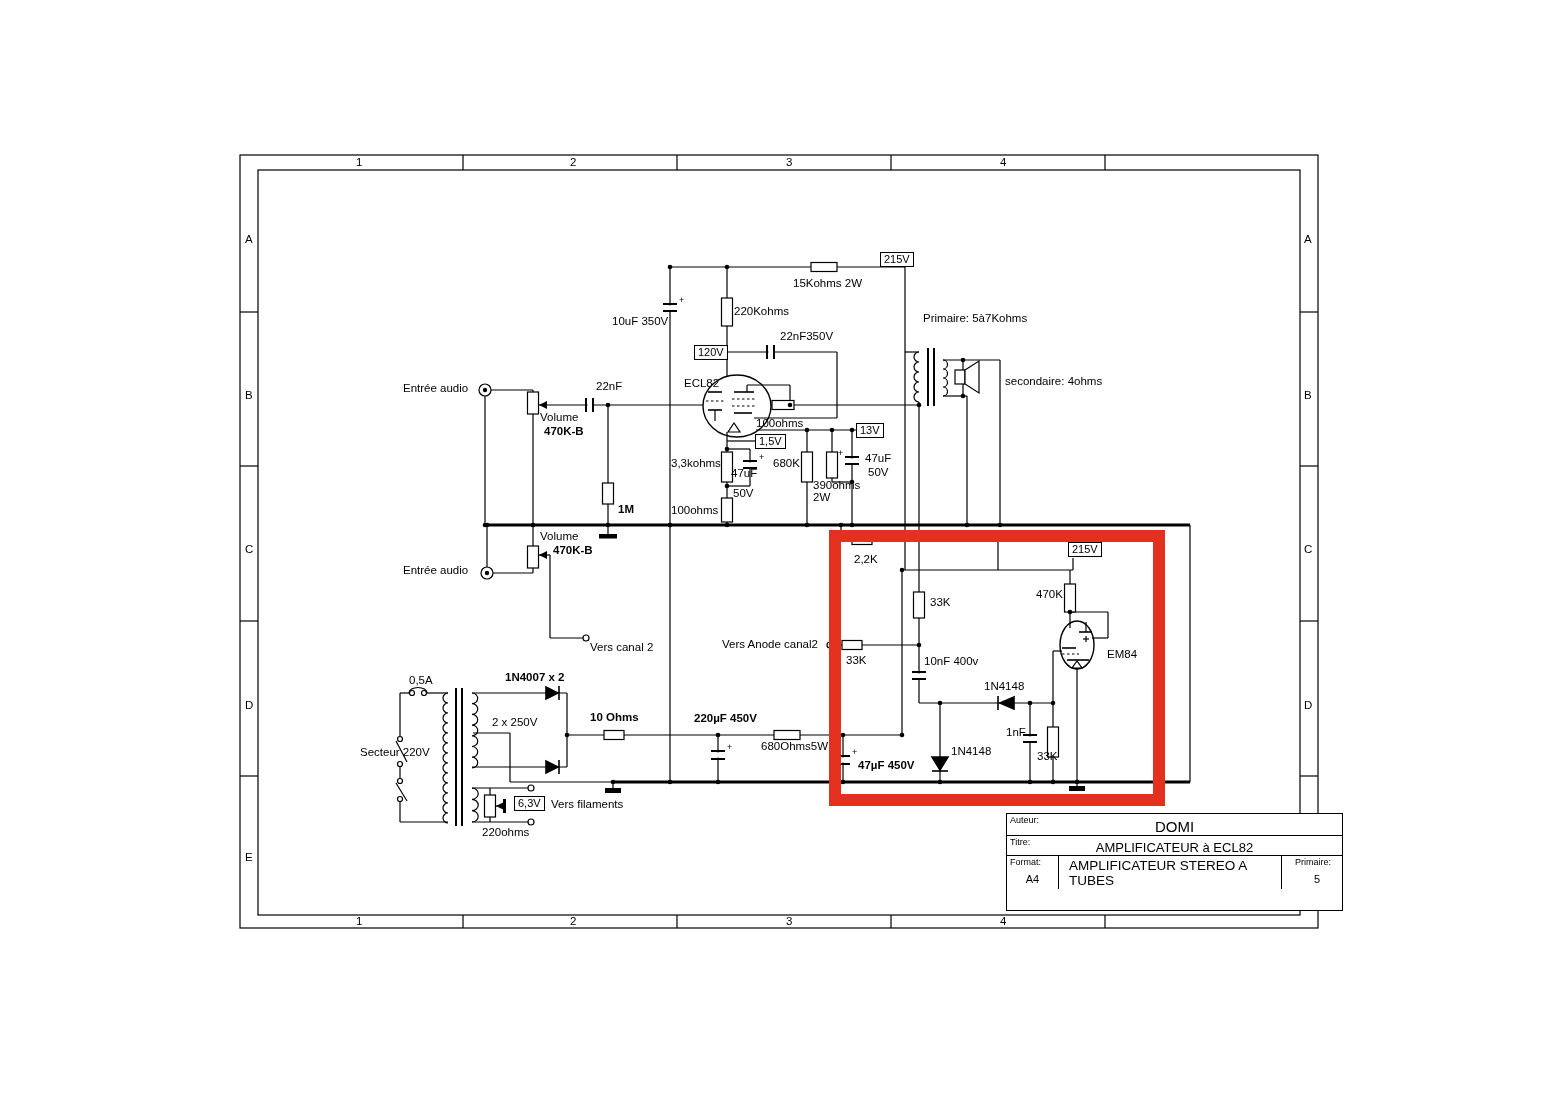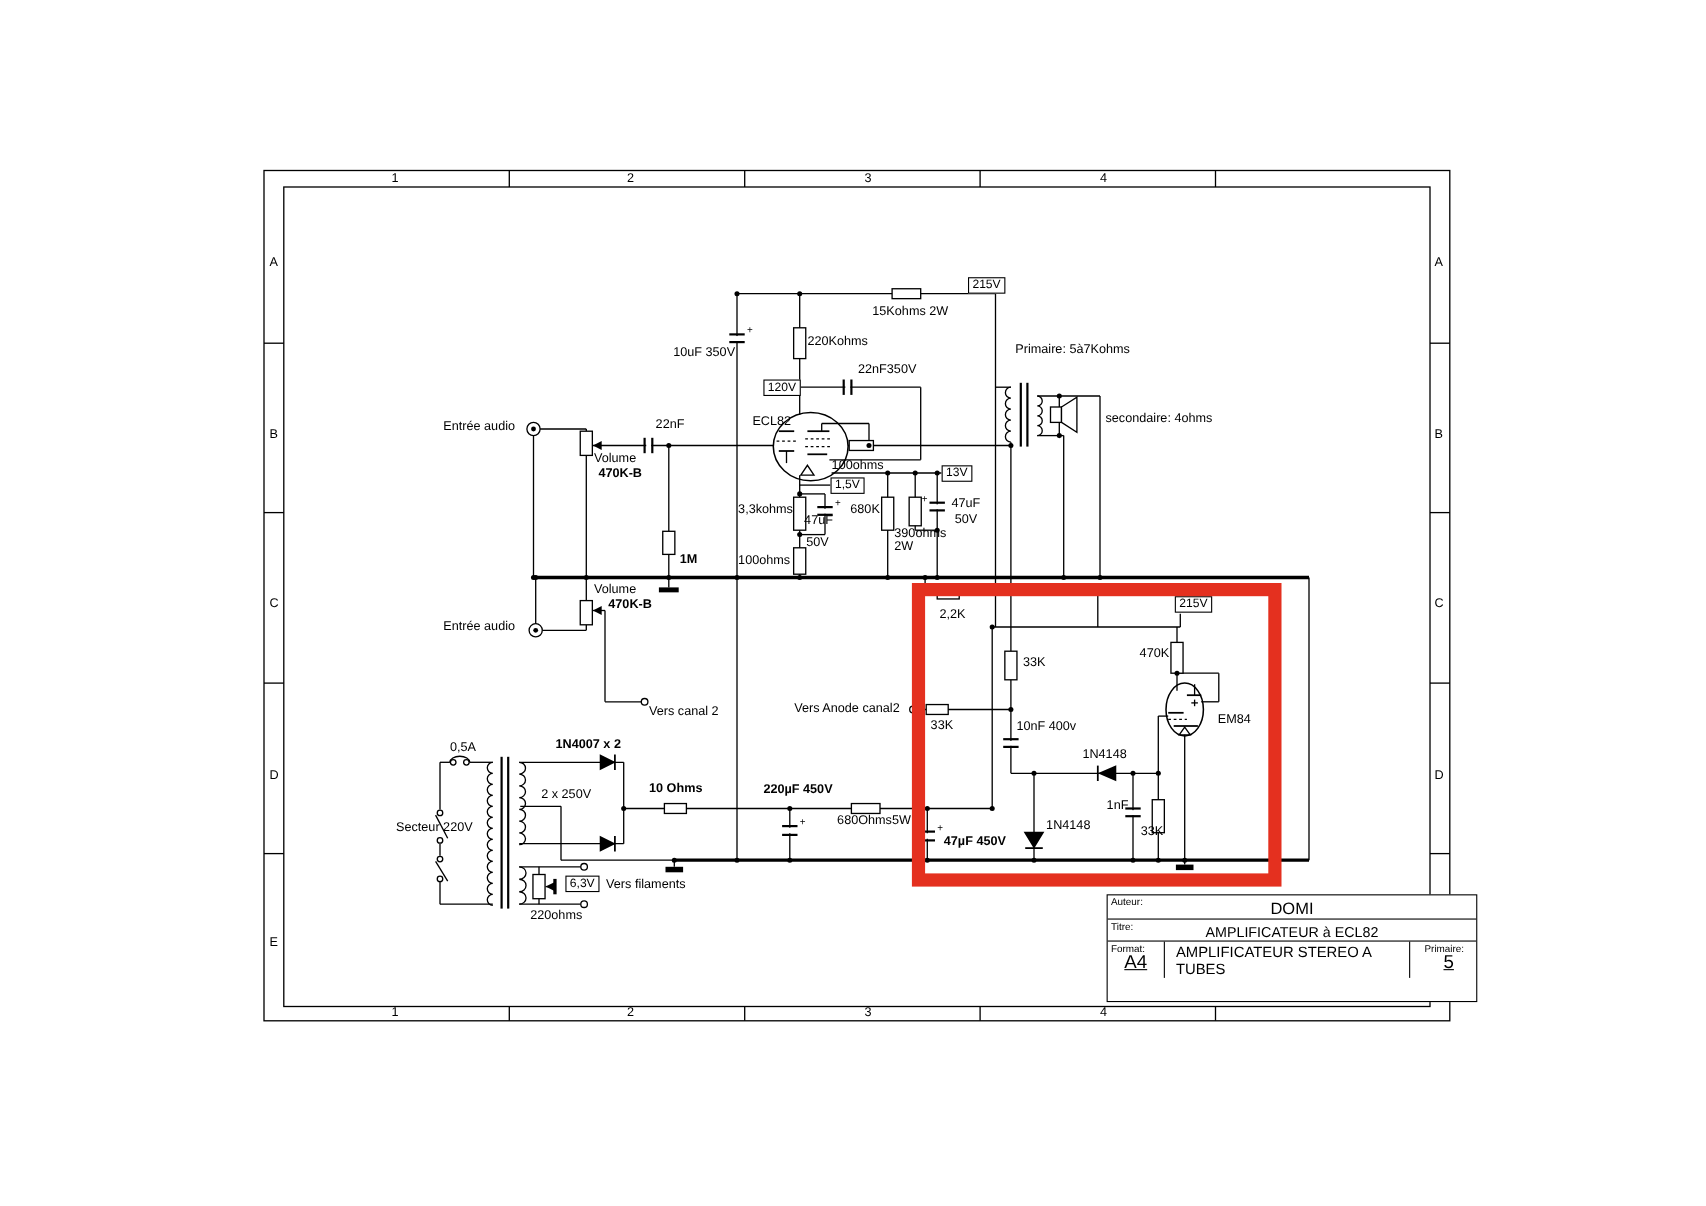--- a/index.html
+++ b/index.html
@@ -21,21 +21,21 @@
   .tb-tag{position:absolute;left:3px;top:1px;font-size:9px;color:#000;}
   .tb-val{width:100%;text-align:center;color:#000;}
   #tb-r1{height:22px;} #tb-r1 .tb-val{font-size:15px;padding-top:4px;}
   #tb-r2{height:20px;} #tb-r2 .tb-val{font-size:13px;padding-top:4px;}
   #tb-r3{height:33px;display:flex;gap:10px;}
   #tb-r4{height:21px;} #tb-r4 .tb-val{font-size:15px;padding-top:3px;}
   .tb-cell{position:relative;height:100%;box-sizing:border-box;}
   #tb-format{width:52px;border-right:1px solid #000;}
   #tb-desc{flex:1;border-right:1px solid #000;display:flex;align-items:center;justify-content:center;font-size:13.5px;}
   #tb-rev{width:50px;}
-  .tb-cell .tb-val{position:absolute;left:0;right:5px;bottom:4px;font-size:17px;text-decoration:underline;}
+  .tb-cell .tb-val{position:absolute;left:0;right:5px;bottom:4px;font-size:11px;}
 </style>
 </head>
 <body>
 
 <div id="screen">
 
   <svg id="wires" width="1551" height="1096" viewBox="0 0 1551 1096">
     <g stroke="#000" fill="none" stroke-width="1.2">
 
       <g>

